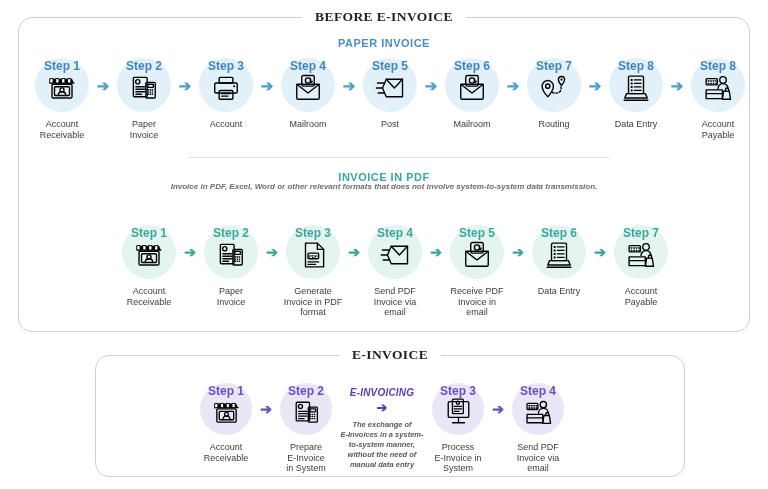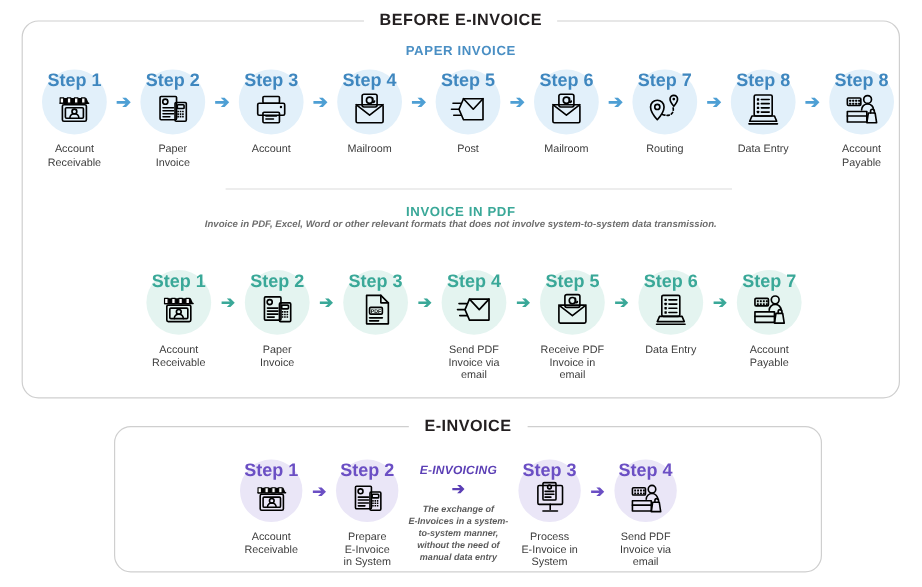--- a/index.html
+++ b/index.html
@@ -26,20 +26,21 @@
     top: -9px;
     left: 50%;
     transform: translateX(-50%);
     background: #fff;
     padding: 0 13px;
     font-size: 13.5px;
     font-weight: bold;
     letter-spacing: 0.4px;
     color: #231f20;
     white-space: nowrap;
+    font-family: Liberation Serif, serif;
   }
 
   
   .sec-head {
     position: absolute;
     left: 0; width: 100%;
     text-align: center;
     font-size: 11px;
     font-weight: bold;
     letter-spacing: 0.5px;
@@ -74,21 +75,21 @@
   }
   .bubble {
     position: relative;
     border-radius: 50%;
     display: flex;
     flex-direction: column;
     align-items: center;
     justify-content: flex-start;
   }
   .step-num {
-    font-size: 15px;
+    font-size: 12px;
     font-weight: bold;
     line-height: 1;
     white-space: nowrap;
   }
   .glyph { display: flex; align-items: center; justify-content: center; }
   .step-label {
     font-size: 9px;
     line-height: 1.18;
     color: #3c3c3c;
     text-align: center;
@@ -418,20 +419,23 @@
             <svg viewBox="0 0 48 48" width="30" height="30" fill="none" stroke="currentColor" stroke-width="2.2" stroke-linecap="round" stroke-linejoin="round">
               <path d="M12 5h19l10 10v28H12z"></path>
               <path d="M31 5v10h10"></path>
               <rect x="16" y="21" width="17" height="9" rx="1.5"></rect>
               <text x="24.5" y="28" text-anchor="middle" font-size="7" font-family="&quot;Liberation Sans&quot;, sans-serif" font-weight="bold" fill="currentColor" stroke="none">PDF</text>
               <line x1="16" y1="35" x2="33" y2="35"></line>
               <line x1="16" y1="39" x2="28" y2="39"></line>
             </svg>
           </div>
         </div>
+        <div class="step-label" style="margin-top: 7px;">Generate
+Invoice in PDF
+format</div>
       </div>
       <div class="arrow">➔</div>
       <div class="step">
         <div class="bubble">
           <div class="step-num" style="margin-top: 2px;">Step 4</div>
           <div class="glyph" style="margin-top: 1px;">
             <svg viewBox="0 0 48 48" width="30" height="30" fill="none" stroke="currentColor" stroke-width="2.2" stroke-linecap="round" stroke-linejoin="round">
               <path d="M18 10h26v28H18l-6-14z"></path>
               <path d="M18 10l13 14 13-14"></path>
               <line x1="4" y1="16" x2="14" y2="16"></line>

